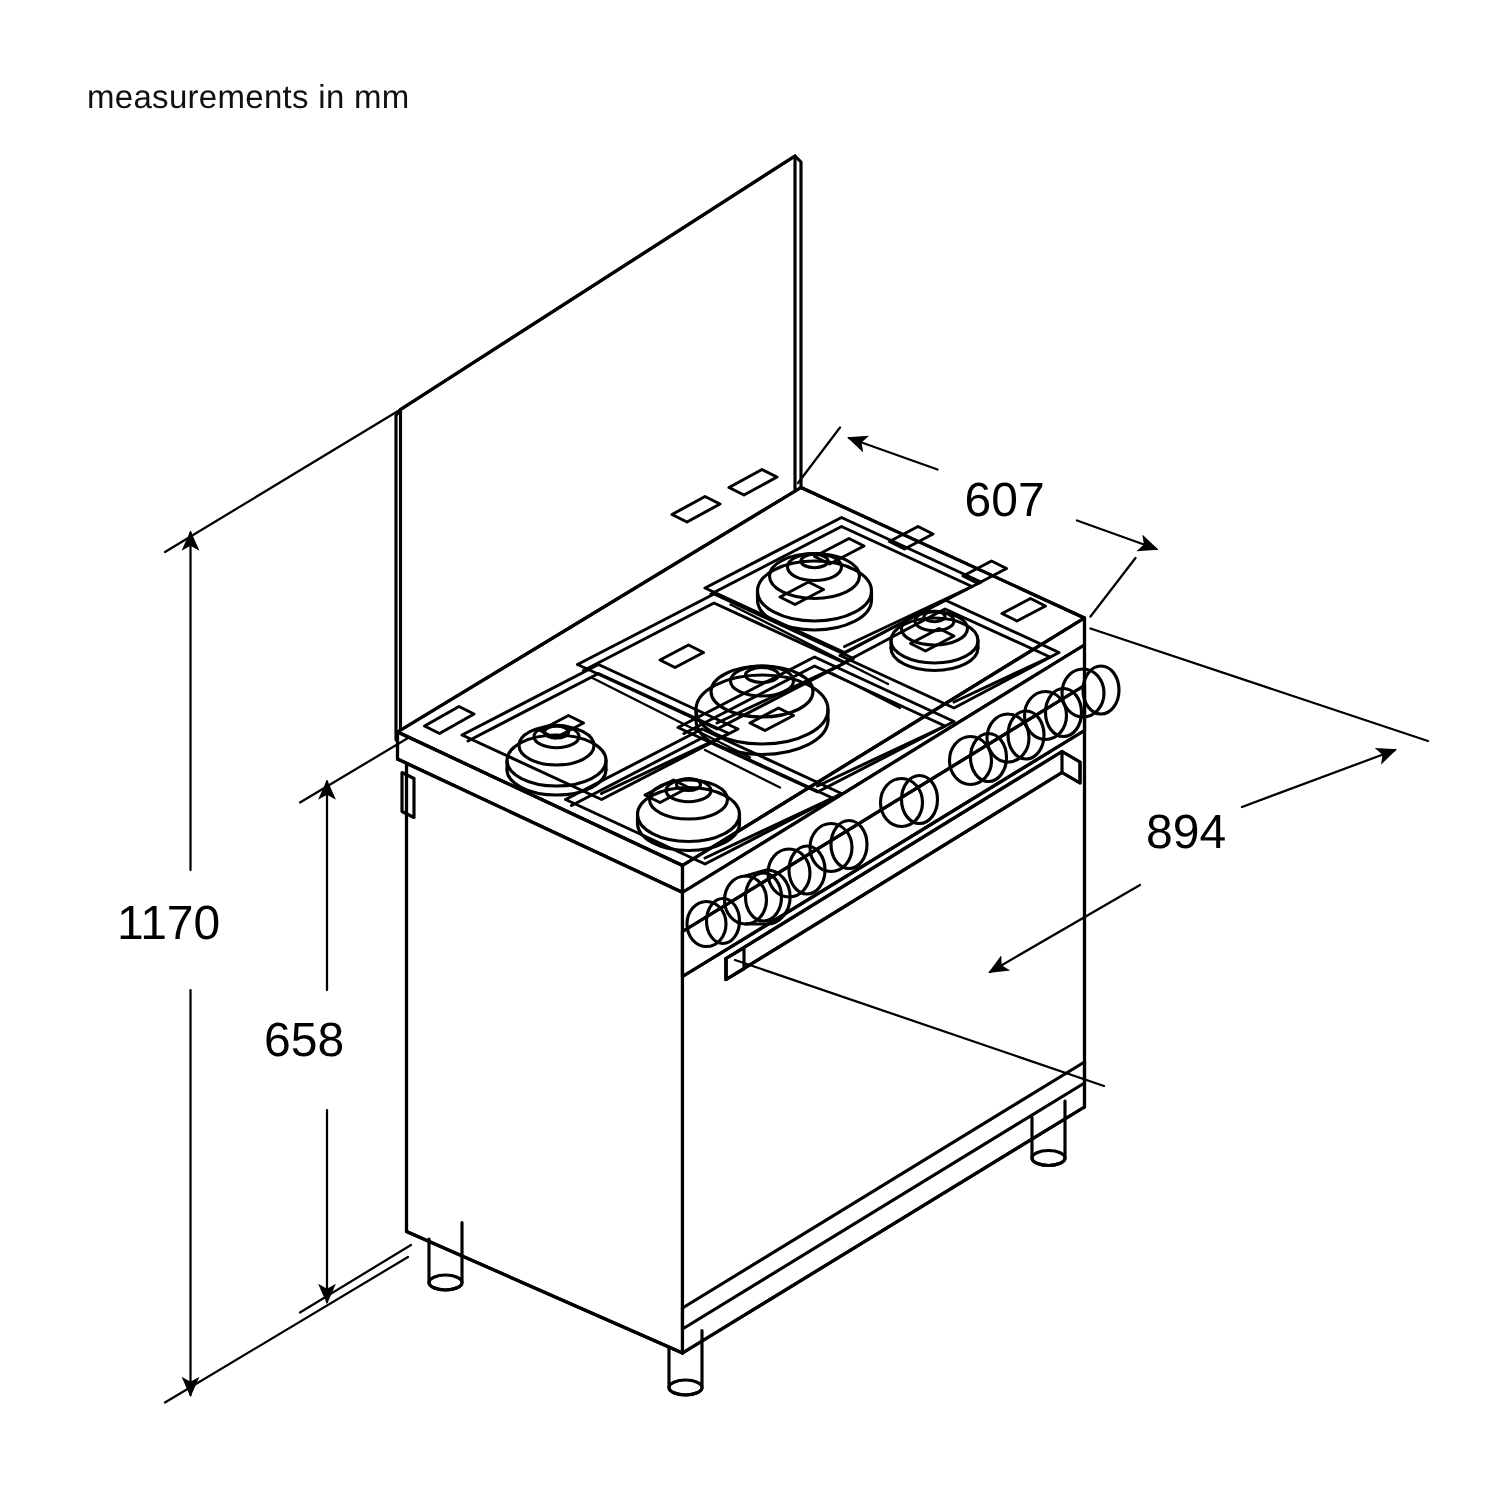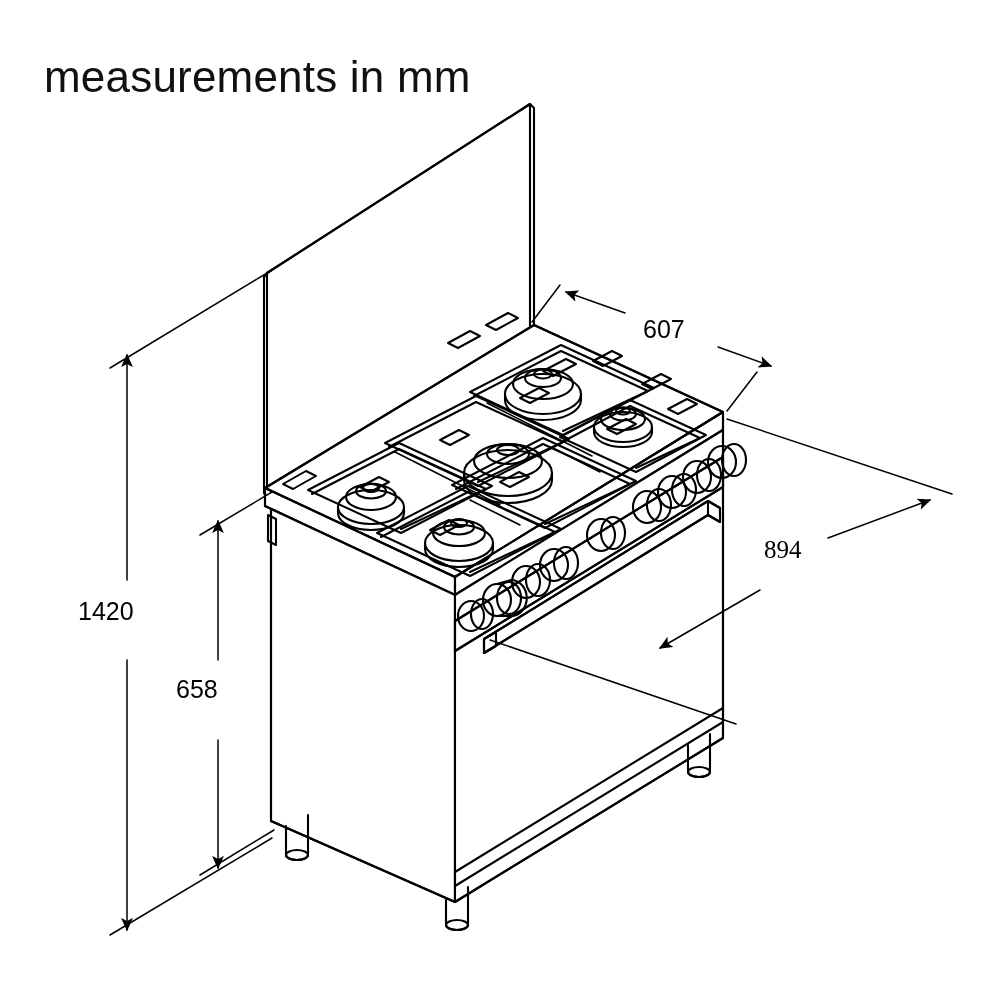--- a/index.html
+++ b/index.html
@@ -5,31 +5,31 @@
 <style>
   html,body{margin:0;padding:0;background:#ffffff;}
   body{
     width:1000px;height:1000px;overflow:hidden;
     font-family:"Liberation Sans","DejaVu Sans",sans-serif;
     color:#000000;
   }
   #stage{position:relative;width:1000px;height:1000px;background:#ffffff;}
   #drawing{position:absolute;left:0;top:0;width:1000px;height:1000px;}
   .title{
-    position:absolute;left:44px;top:52px;
-    font-size:44px;letter-spacing:.2px;color:#111111;
+    position:absolute;left:58px;top:52px;
+    font-size:22px;letter-spacing:.2px;color:#111111;
     white-space:nowrap;
   }
   .dimlabel{
-    position:absolute;font-size:25px;color:#000000;white-space:nowrap;
+    position:absolute;font-size:32px;color:#000000;white-space:nowrap;
   }
   #lbl-1420{left:78px;top:597px;}
   #lbl-844{left:176px;top:675px;}
   #lbl-607{left:643px;top:315px;}
-  #lbl-894{left:764px;top:536px;font-family:Liberation Serif, serif;}
+  #lbl-894{left:764px;top:536px;}
 </style>
 </head>
 <body>
 
 <div id="stage">
 
   <div class="title">measurements in mm</div>
 
   <svg id="drawing" viewBox="0 0 1000 1000" xmlns="http://www.w3.org/2000/svg">
     <defs>
@@ -267,18 +267,18 @@
       <g stroke-width="1.5">
         <path d="M727,419 L952,494"></path>
         <path d="M490,640 L736,724"></path>
         <line x1="828" y1="538" x2="930" y2="500" marker-end="url(#ah)"></line>
         <line x1="760" y1="590" x2="660" y2="648" marker-end="url(#ah)"></line>
       </g>
 
     </g>
   </svg>
 
-  <div class="dimlabel" id="lbl-1420">1420</div>
+  <div class="dimlabel" id="lbl-1420">1170</div>
   <div class="dimlabel" id="lbl-844">658</div>
   <div class="dimlabel" id="lbl-607">607</div>
   <div class="dimlabel" id="lbl-894">894</div>
 
 </div>
 
 </body></html>

